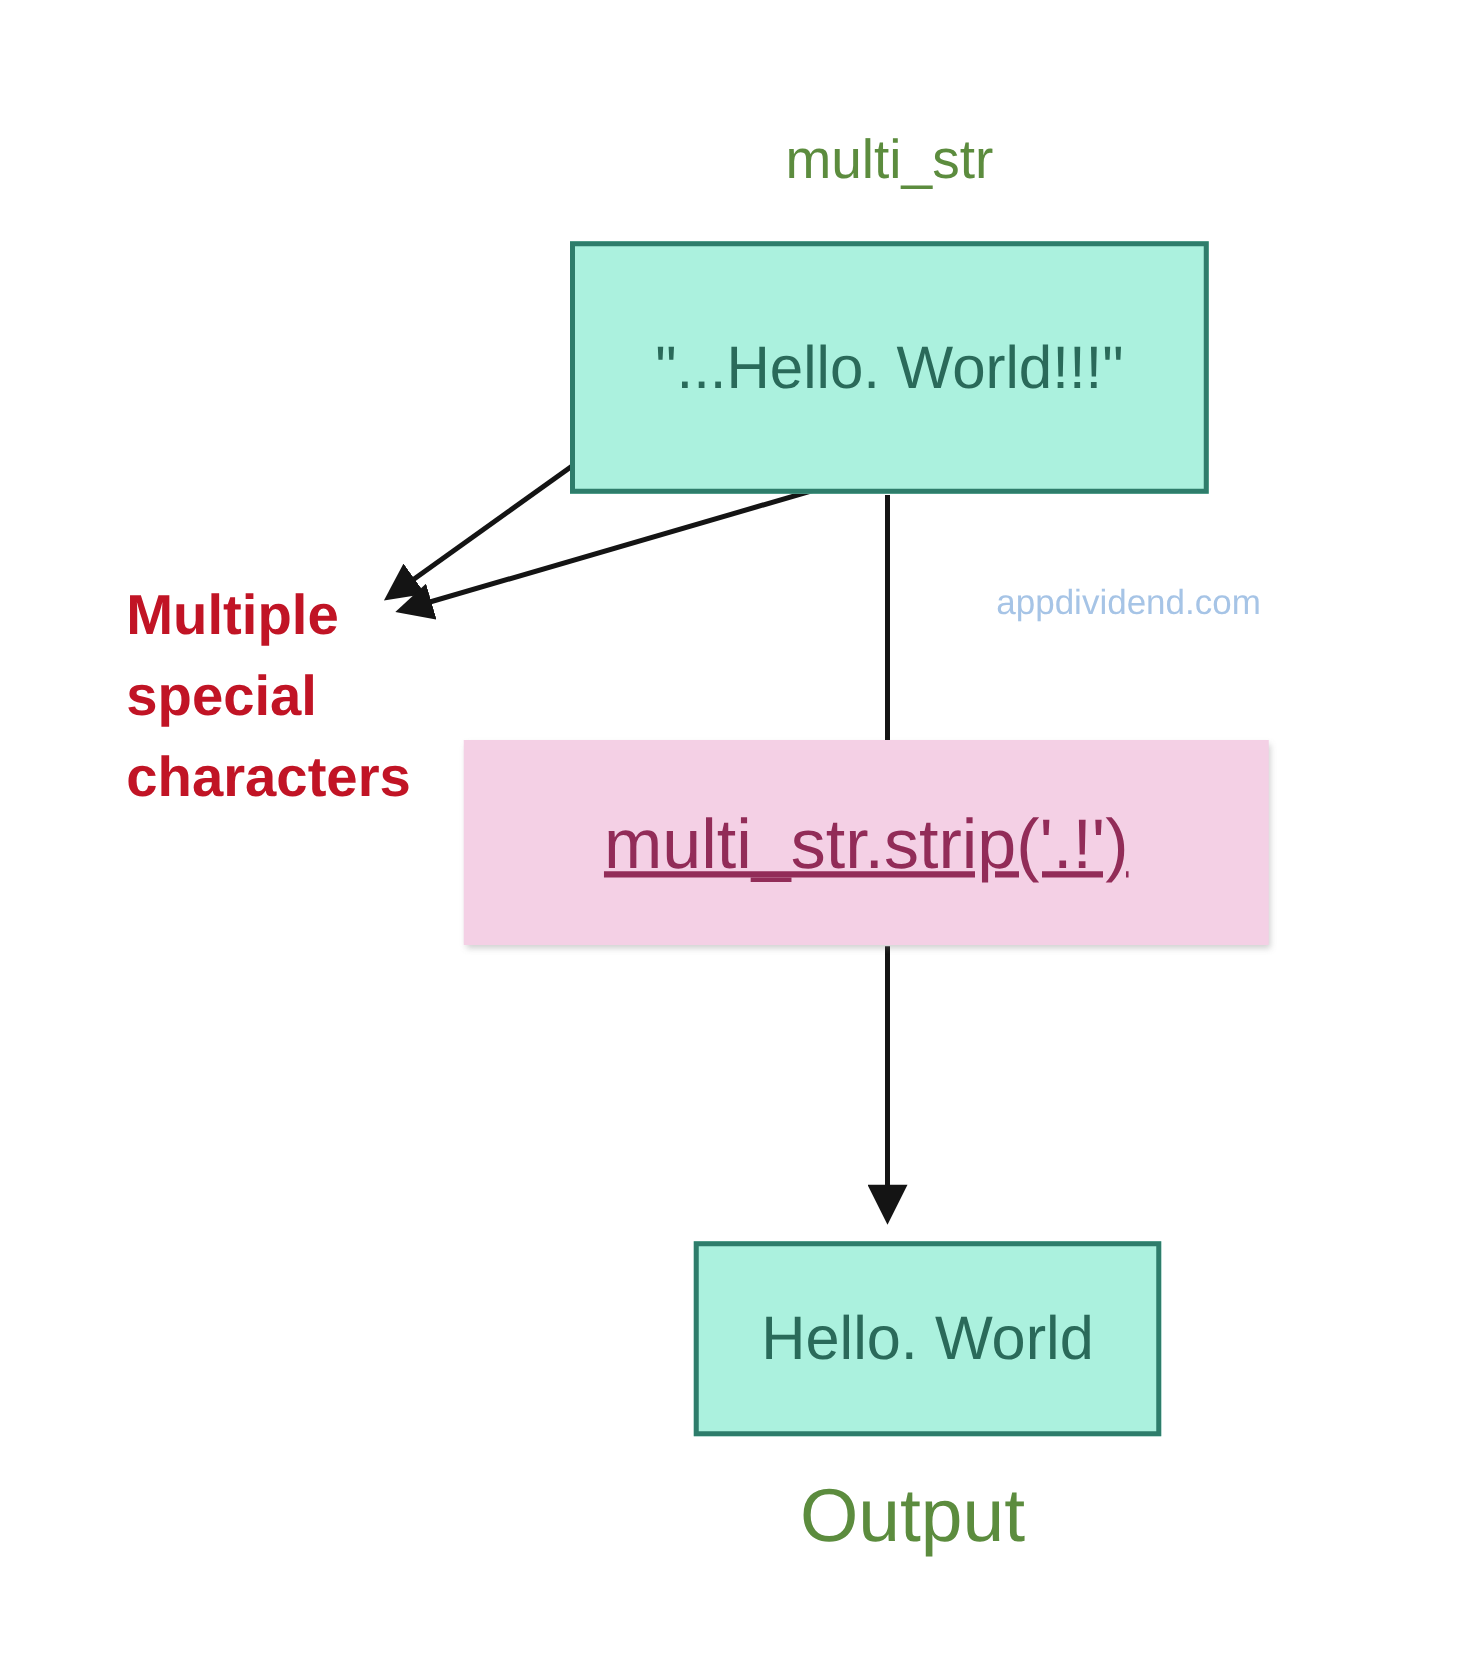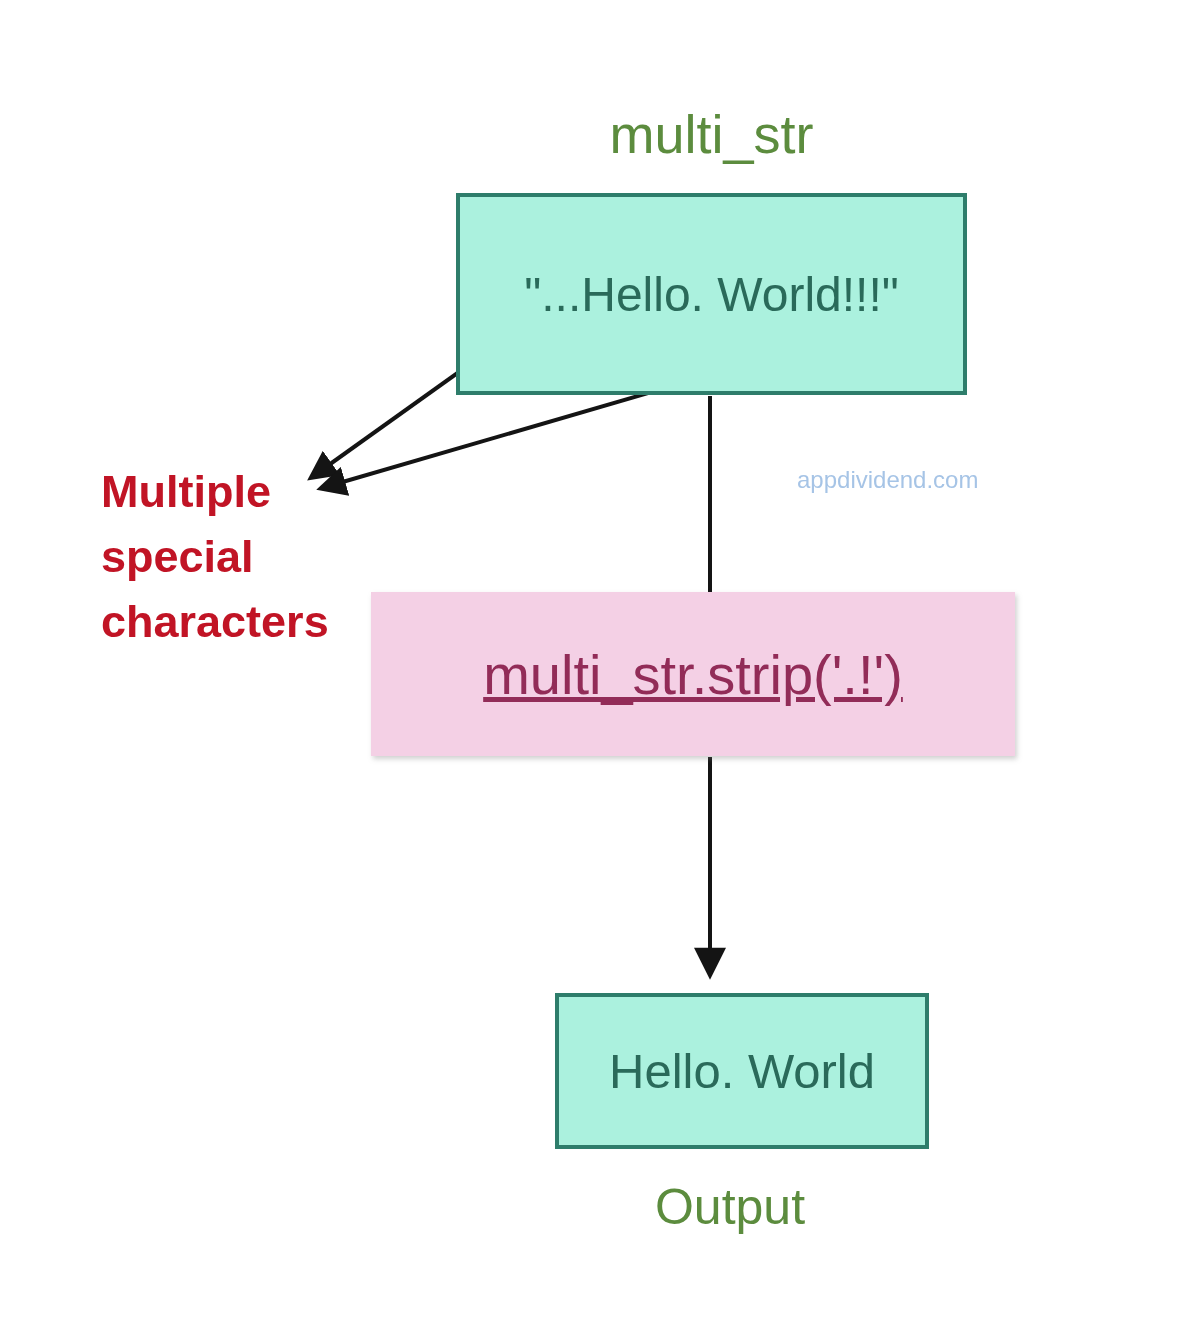--- a/index.html
+++ b/index.html
@@ -33,21 +33,21 @@
     stroke-width:4;
   }
   .arrows marker path{
     fill:var(--arrow_black);
   }
   .title-label{
     position:absolute;
     left:456px;top:103px;
     width:511px;
     text-align:center;
-    font-size:54px;
+    font-size:44px;
     color:var(--label_green);
   }
   .box{
     position:absolute;
     display:flex;
     align-items:center;
     justify-content:center;
     background:var(--box_fill);
     border:4px solid var(--box_border);
     box-sizing:border-box;
@@ -69,42 +69,42 @@
     left:101px;top:460px;
     width:275px;
     font-size:45px;
     font-weight:bold;
     line-height:1.44;
     color:var(--annotation_red);
   }
   .watermark{
     position:absolute;
     left:797px;top:466px;
-    font-size:24px;
+    font-size:28px;
     color:var(--watermark_blue);
   }
   .op-box{
     position:absolute;
     left:371px;top:592px;
     width:644px;height:164px;
     display:flex;
     align-items:center;
     justify-content:center;
     background:var(--operation_fill);
     box-shadow:2px 3px 5px rgba(120,120,120,0.35);
     color:var(--operation_text);
     font-size:56px;
     text-decoration:underline;
   }
   .output-label{
     position:absolute;
     left:523px;top:1178px;
     width:414px;
     text-align:center;
-    font-size:50px;
+    font-size:60px;
     color:var(--label_green);
   }
 </style>
 </head>
 <body>
 
 <div class="canvas">
 
   <svg class="arrows" viewBox="0 0 1181 1343" xmlns="http://www.w3.org/2000/svg">
     <defs>

